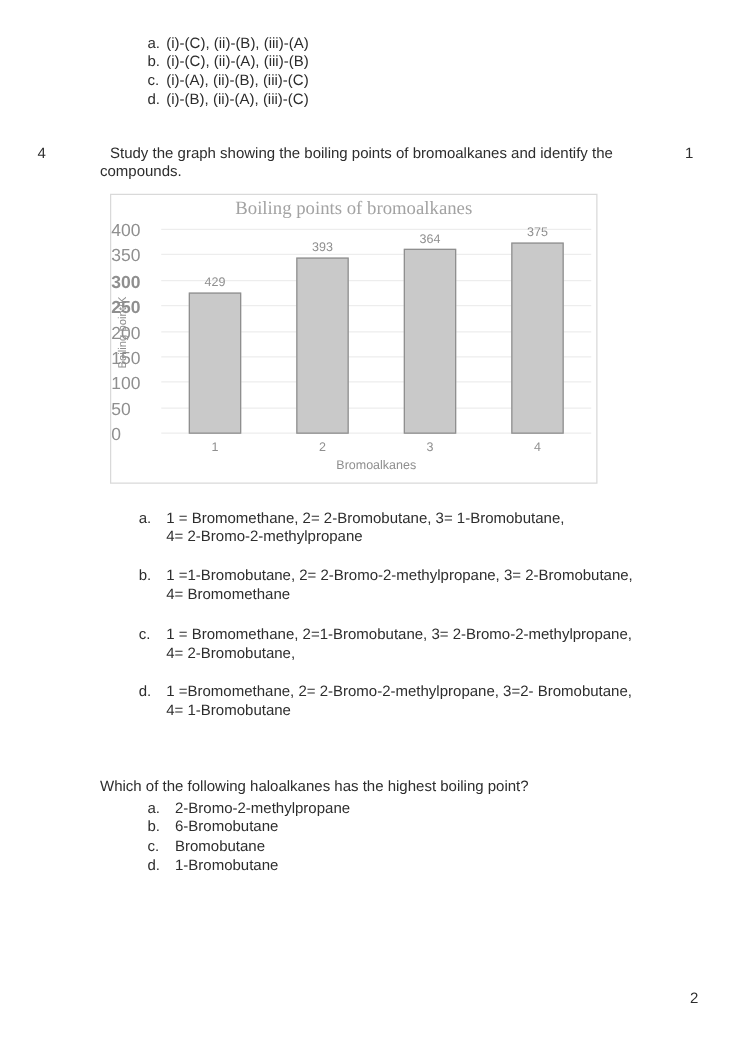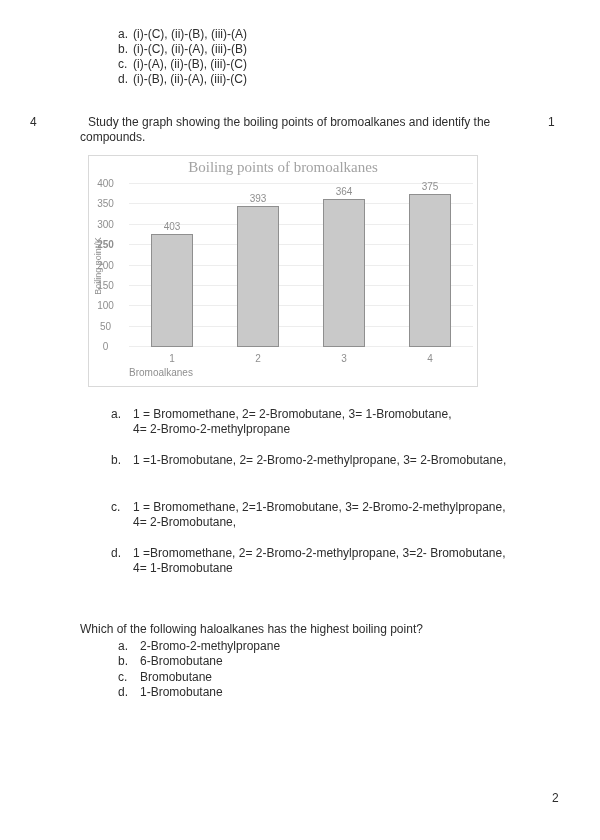--- a/index.html
+++ b/index.html
@@ -19,31 +19,31 @@
   .q-marks { position:absolute; left:548px; top:115px; }
   
   .chart-box { position:absolute; left:88px; top:155px; width:390px; height:232px;
     border:1px solid #d9d9d9; background:#ffffff; }
   .chart-title { position:absolute; top:3px; left:0; right:0; text-align:center;
     font-size:15px; color:#a3a3a3; }
   .chart-ylabel-wrap { position:absolute; left:0; top:28px; width:18px; height:163px;
     display:flex; align-items:center; justify-content:center; }
   .chart-ylabel { transform:rotate(-90deg); white-space:nowrap; font-size:9px; color:#8f8f8f; }
   .chart-yticks { position:absolute; left:0; top:28px; width:33px; height:163px; }
-  .ytick { position:absolute; left:0; width:100%; text-align:center; font-size:10px;
+  .ytick { position:absolute; left:0; width:100%; text-align:left; font-size:14px;
     color:#8f8f8f; line-height:12px; }
   .chart-plot { position:absolute; left:40px; top:28px; width:344px; height:163px; }
   .gridline { position:absolute; left:0; right:0; height:1px; }
   .bar-slot { position:absolute; bottom:0; top:0; width:0; }
   .bar { position:absolute; bottom:0; left:-21px; width:42px; border:1px solid #8f8f8f; }
   .bar-label { position:absolute; left:0; transform:translateX(-50%); font-size:10px;
     color:#8f8f8f; white-space:nowrap; line-height:11px; }
   .chart-xticks { position:absolute; left:40px; top:197px; width:344px; height:12px; }
   .xtick { position:absolute; top:0; transform:translateX(-50%); font-size:10px; color:#8f8f8f; }
-  .chart-xlabel { position:absolute; left:40px; top:211px; width:344px; text-align:left;
+  .chart-xlabel { position:absolute; left:40px; top:211px; width:344px; text-align:center;
     font-size:10px; color:#8f8f8f; }
   
   .ans-option { position:absolute; left:111px; display:flex; }
   .ans-letter { display:inline-block; width:22px; flex:none; }
   .ans-line { display:block; line-height:15px; }
   
   .vcl-heading { position:absolute; left:80px; top:607px; font-weight:bold; font-style:italic; }
   .vcl-question { position:absolute; left:80px; top:622px; }
   .vcl-options { position:absolute; left:118px; top:639px; }
   .vcl-row { display:flex; line-height:15.4px; }
@@ -84,39 +84,39 @@
     <div class="chart-ylabel-wrap">
       <span class="chart-ylabel">Boiling point/K</span>
     </div>
     <div class="chart-yticks">
         <div class="ytick" style="top: calc(100% - 6px); color: rgb(143, 143, 143);">0</div>
         <div class="ytick" style="top: calc(87.5% - 6px); color: rgb(143, 143, 143);">50</div>
         <div class="ytick" style="top: calc(75% - 6px); color: rgb(143, 143, 143);">100</div>
         <div class="ytick" style="top: calc(62.5% - 6px); color: rgb(143, 143, 143);">150</div>
         <div class="ytick" style="top: calc(50% - 6px); color: rgb(143, 143, 143);">200</div>
         <div class="ytick" style="top: calc(37.5% - 6px); color: rgb(143, 143, 143); font-weight: bold;">250</div>
-        <div class="ytick" style="top: calc(25% - 6px); color: rgb(143, 143, 143);">300</div>
+        <div class="ytick" style="top: calc(25% - 6px); color: rgb(143, 143, 143); font-weight: bold;">300</div>
         <div class="ytick" style="top: calc(12.5% - 6px); color: rgb(143, 143, 143);">350</div>
         <div class="ytick" style="top: calc(0% - 6px); color: rgb(143, 143, 143);">400</div>
       </div>
     <div class="chart-plot">
       <div class="chart-grid">
           <div class="gridline" style="top: calc(100% - 1px); background: rgb(237, 237, 237);"></div>
           <div class="gridline" style="top: calc(87.5% - 1px); background: rgb(237, 237, 237);"></div>
           <div class="gridline" style="top: calc(75% - 1px); background: rgb(237, 237, 237);"></div>
           <div class="gridline" style="top: calc(62.5% - 1px); background: rgb(237, 237, 237);"></div>
           <div class="gridline" style="top: calc(50% - 1px); background: rgb(237, 237, 237);"></div>
           <div class="gridline" style="top: calc(37.5% - 1px); background: rgb(237, 237, 237);"></div>
           <div class="gridline" style="top: calc(25% - 1px); background: rgb(237, 237, 237);"></div>
           <div class="gridline" style="top: calc(12.5% - 1px); background: rgb(237, 237, 237);"></div>
           <div class="gridline" style="top: calc(0% - 1px); background: rgb(237, 237, 237);"></div>
         </div>
       <div class="chart-bars">
           <div class="bar-slot" style="left: 12.5%;">
-            <div class="bar-label" style="bottom: calc(69.25% + 2px); color: rgb(143, 143, 143);">403</div>
+            <div class="bar-label" style="bottom: calc(69.25% + 2px); color: rgb(143, 143, 143);">429</div>
             <div class="bar" style="height: 69.25%; background: rgb(201, 201, 201); border-color: rgb(143, 143, 143);"></div>
           </div>
           <div class="bar-slot" style="left: 37.5%;">
             <div class="bar-label" style="bottom: calc(86.5% + 2px); color: rgb(143, 143, 143);">393</div>
             <div class="bar" style="height: 86.5%; background: rgb(201, 201, 201); border-color: rgb(143, 143, 143);"></div>
           </div>
           <div class="bar-slot" style="left: 62.5%;">
             <div class="bar-label" style="bottom: calc(91% + 2px); color: rgb(143, 143, 143);">364</div>
             <div class="bar" style="height: 91%; background: rgb(201, 201, 201); border-color: rgb(143, 143, 143);"></div>
           </div>
@@ -139,20 +139,21 @@
     <span class="ans-letter">a.</span>
     <span class="ans-lines">
       <span class="ans-line">1 = Bromomethane, 2= 2-Bromobutane, 3= 1-Bromobutane,</span>
       <span class="ans-line">4= 2-Bromo-2-methylpropane</span>
     </span>
   </div>
   <div class="ans-option" style="top:453px">
     <span class="ans-letter">b.</span>
     <span class="ans-lines">
       <span class="ans-line">1 =1-Bromobutane, 2= 2-Bromo-2-methylpropane, 3= 2-Bromobutane,</span>
+      <span class="ans-line">4= Bromomethane</span>
     </span>
   </div>
   <div class="ans-option" style="top:500px">
     <span class="ans-letter">c.</span>
     <span class="ans-lines">
       <span class="ans-line">1 = Bromomethane, 2=1-Bromobutane, 3= 2-Bromo-2-methylpropane,</span>
       <span class="ans-line">4= 2-Bromobutane,</span>
     </span>
   </div>
   <div class="ans-option" style="top:546px">

